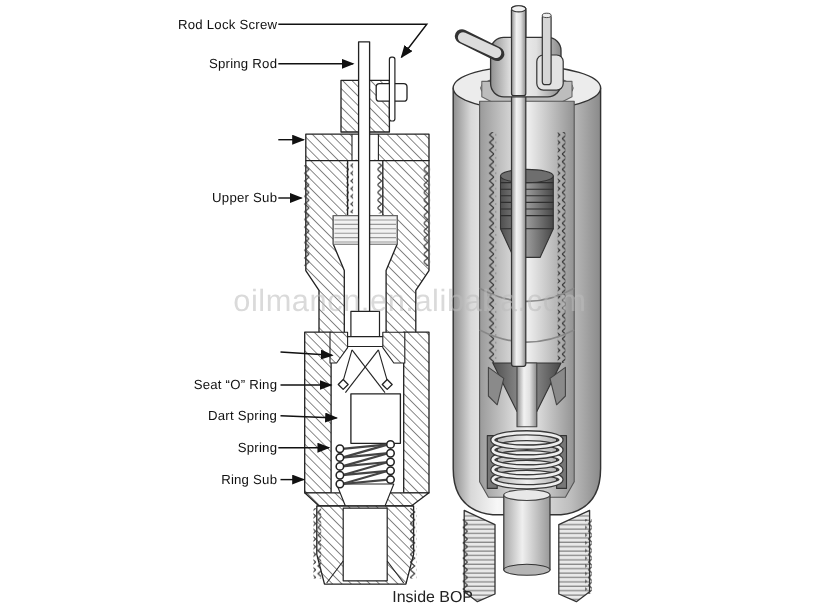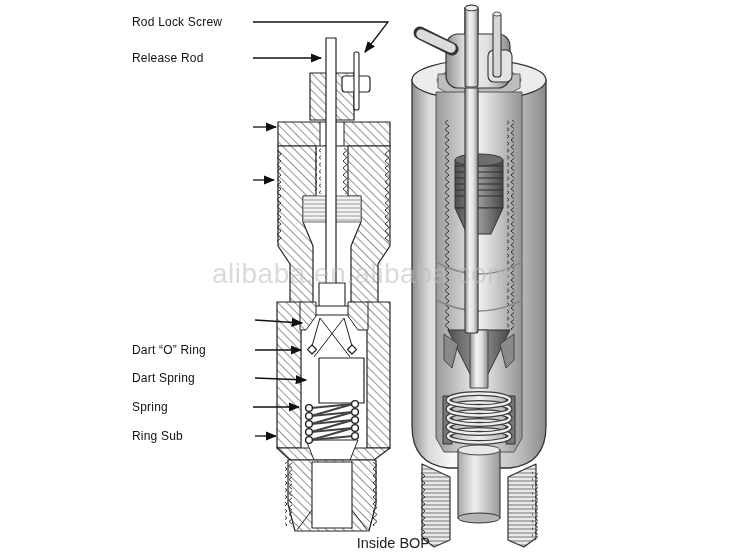--- a/index.html
+++ b/index.html
@@ -1,19 +1,19 @@
 <!DOCTYPE html>
 <html><head>
 <meta charset="utf-8">
 <style>
   html,body{margin:0;padding:0;background:#fff;}
   .stage{position:relative;width:750px;height:557px;background:#ffffff;overflow:hidden;
          font-family:"Liberation Sans",sans-serif;}
   .stage svg{position:absolute;left:0;top:0;}
-  .lbl{position:absolute;width:120px;left:132px;font-size:12px;
+  .lbl{position:absolute;width:120px;left:132px;text-align:right;font-size:12px;
        line-height:16px;color:#111;letter-spacing:.2px;white-space:nowrap;}
   .caption{position:absolute;left:290px;top:535px;width:140px;text-align:right;
            font-size:14.5px;color:#222;}
   .watermark{position:absolute;left:212px;top:258px;font-size:28px;color:#bcbcbc;
              opacity:.55;letter-spacing:.5px;white-space:nowrap;pointer-events:none;}
 </style>
 </head>
 <body>
 
 <div class="stage">
@@ -255,22 +255,23 @@
     <path d="M253,180 H274" marker-end="url(#arr)"></path>
     <path d="M255,320 L302,323" marker-end="url(#arr)"></path>
     <path d="M255,350 H301" marker-end="url(#arr)"></path>
     <path d="M255,378 L306,380" marker-end="url(#arr)"></path>
     <path d="M253,407 H299" marker-end="url(#arr)"></path>
     <path d="M255,436 H276" marker-end="url(#arr)"></path>
   </g>
 </svg>
 
 <div class="lbl" style="top:14px">Rod Lock Screw</div>
-<div class="lbl" style="top:50px">Release Rod</div>
-<div class="lbl" style="top:342px">Dart “O” Ring</div>
+<div class="lbl" style="top:50px">Spring Rod</div>
+<div class="lbl" style="top:172px">Upper Sub</div>
+<div class="lbl" style="top:342px">Seat “O” Ring</div>
 <div class="lbl" style="top:370px">Dart Spring</div>
 <div class="lbl" style="top:399px">Spring</div>
 <div class="lbl" style="top:428px">Ring Sub</div>
 
-<div class="watermark">alibaba.en.alibaba.com</div>
+<div class="watermark">oilmancn.en.alibaba.com</div>
 <div class="caption">Inside BOP</div>
 
 </div>
 
 </body></html>

